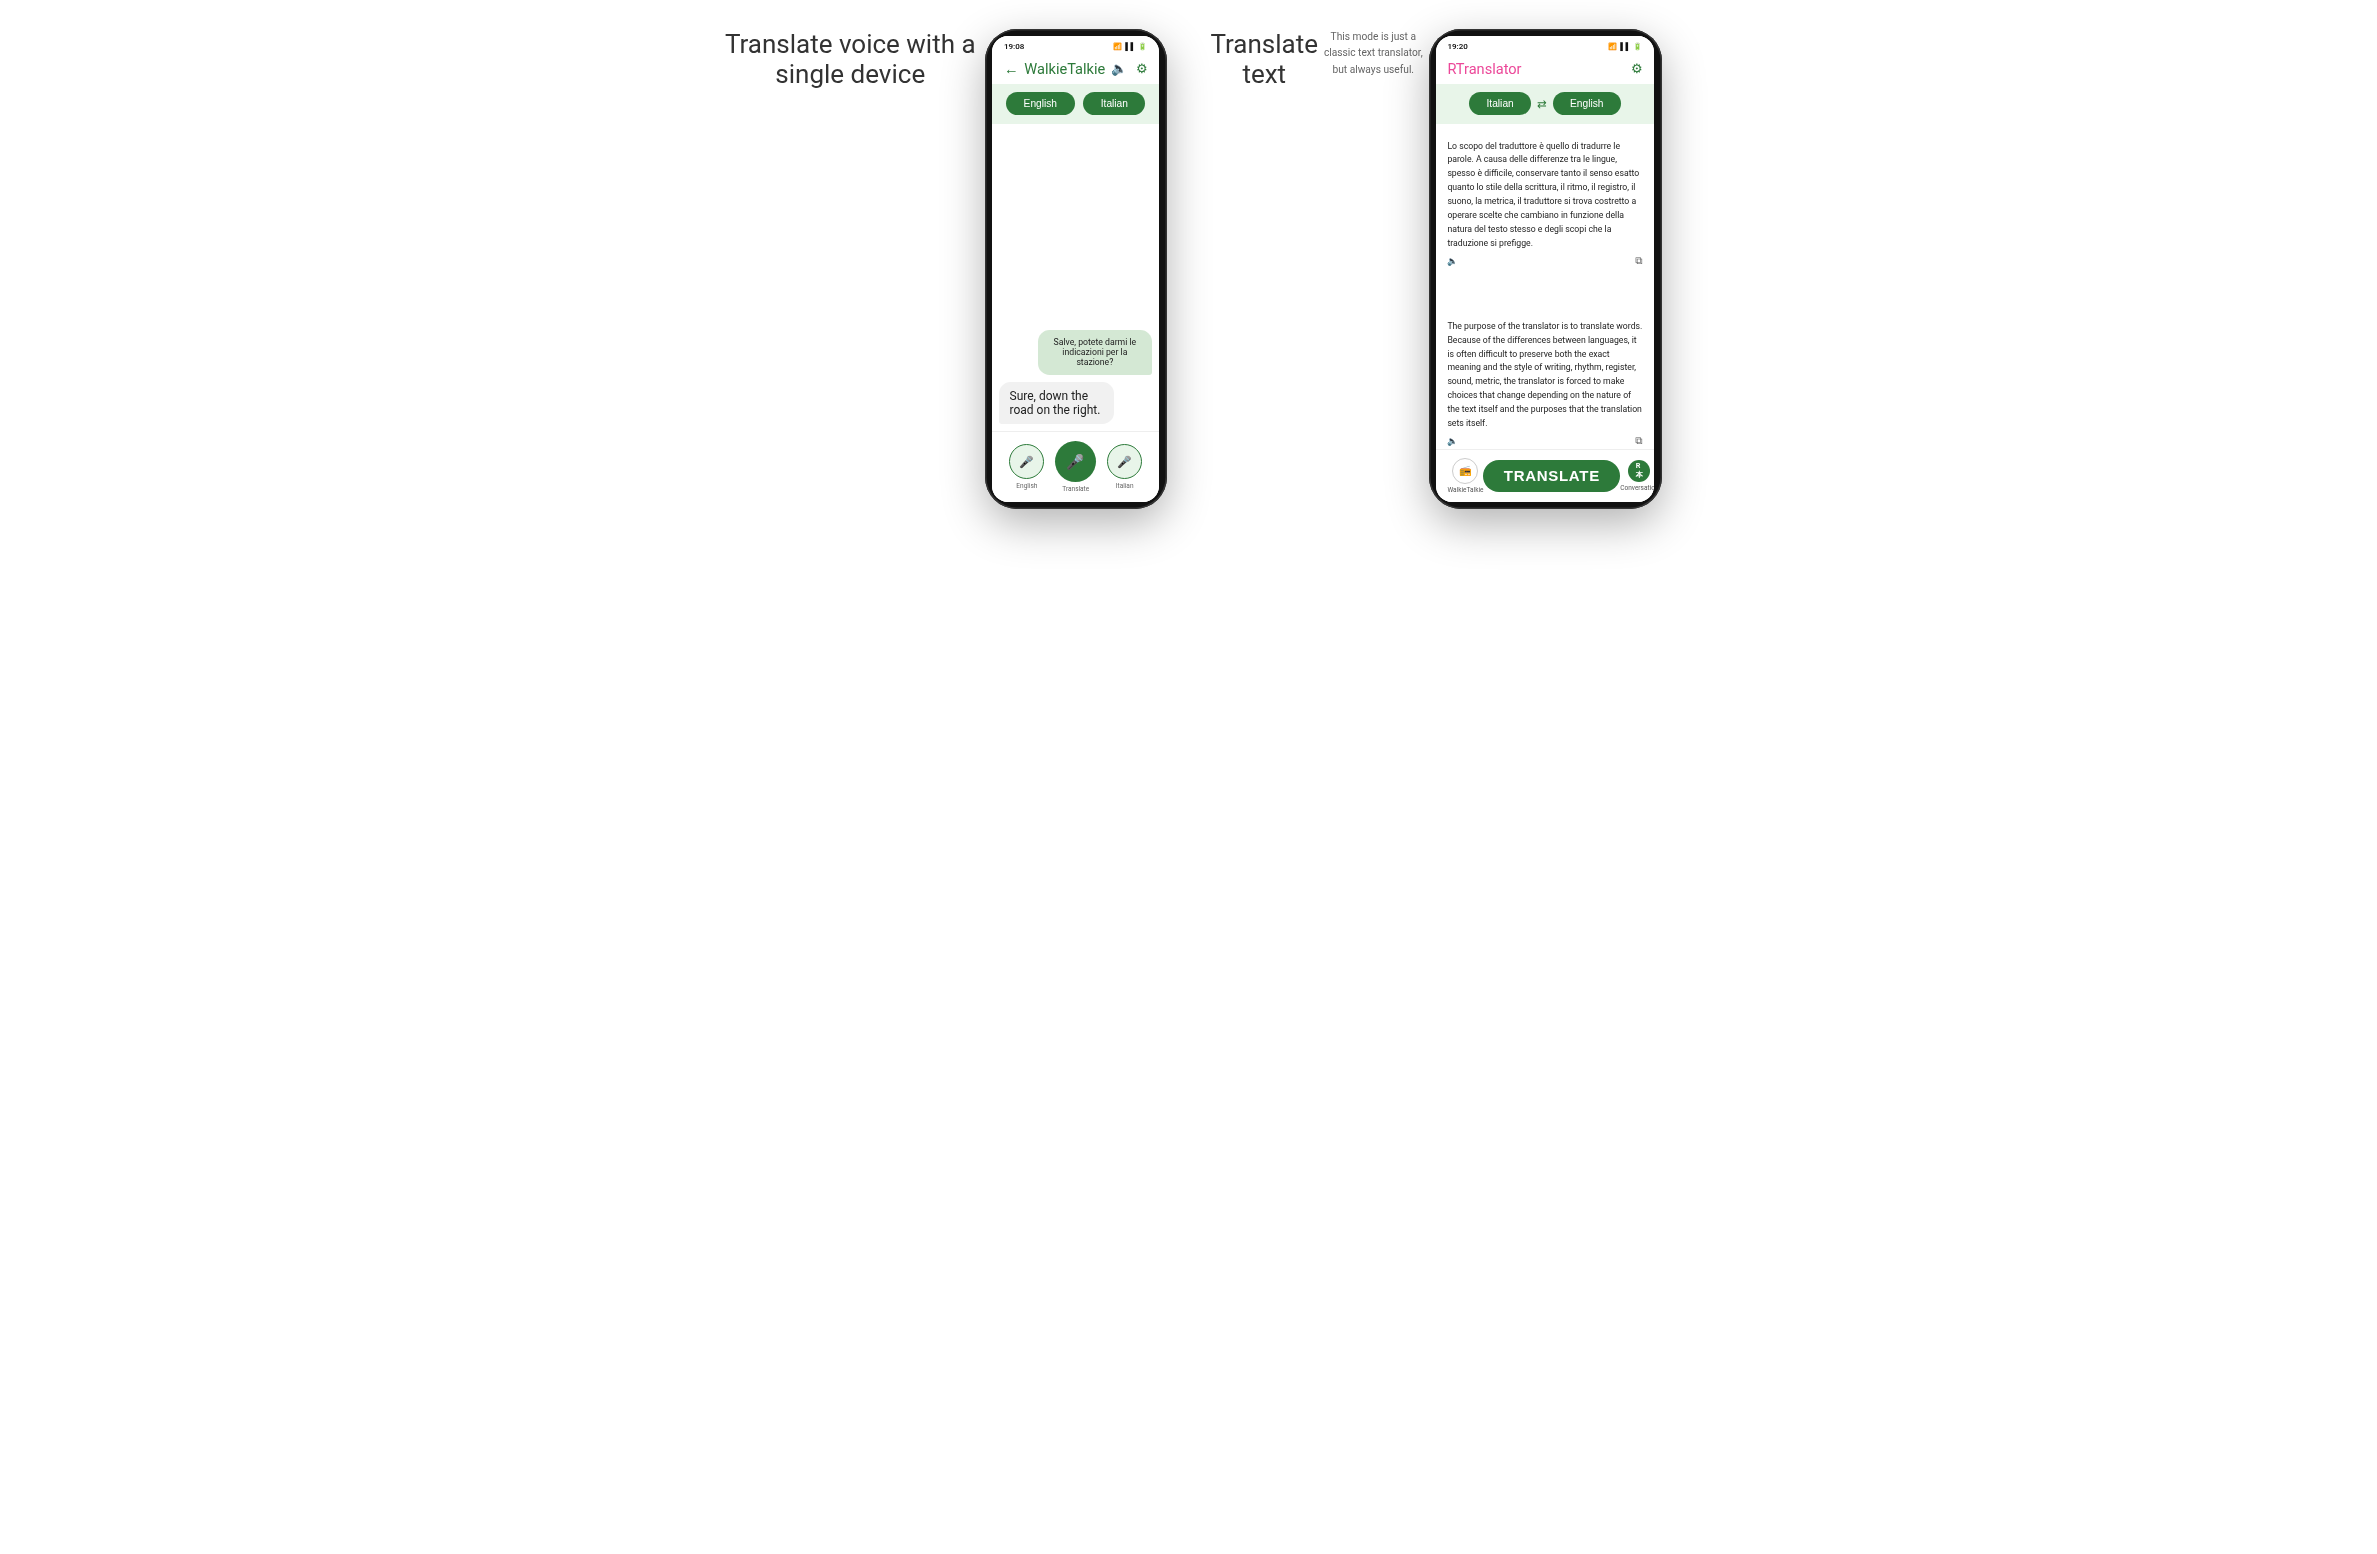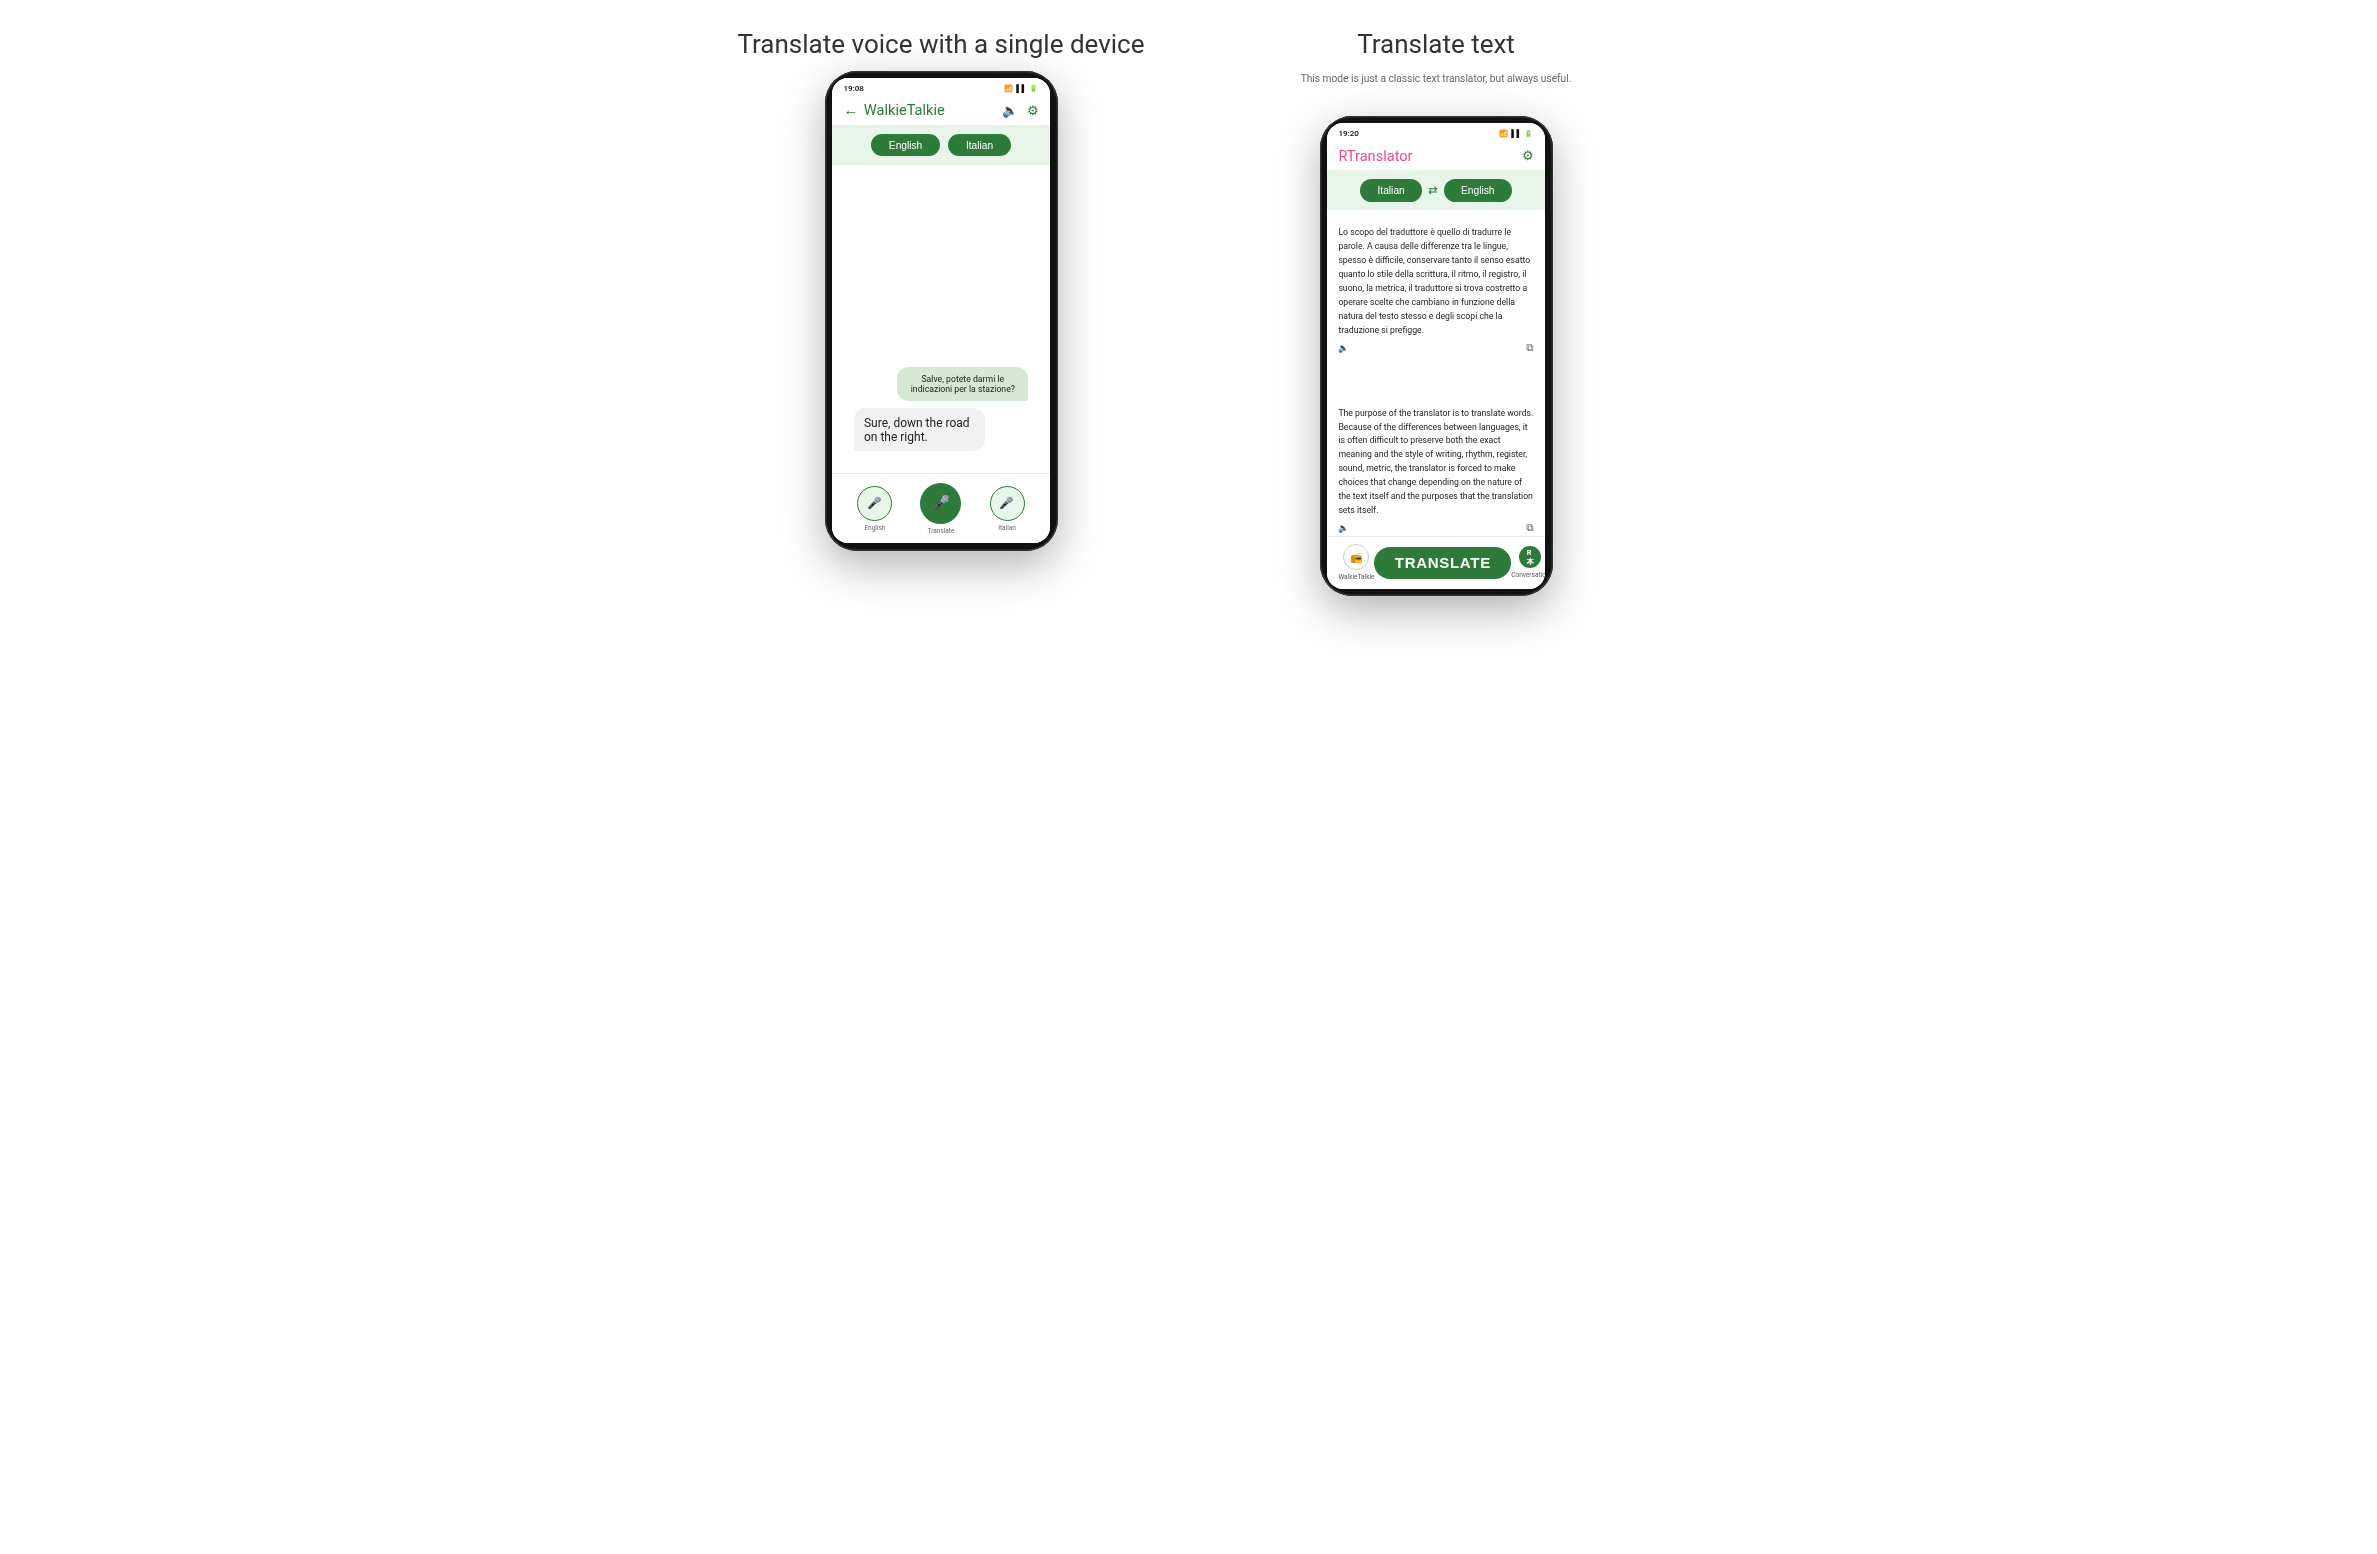--- a/index.html
+++ b/index.html
@@ -14,22 +14,20 @@
     }
     .page-wrapper {
       display: flex;
       gap: 44px;
       max-width: 946px;
       width: 100%;
     }
     .section {
       flex: 1;
       display: flex;
-      flex-direction: column;
-      align-items: center;
     }
     .section-title {
       font-size: 26px;
       font-weight: 400;
       color: #333;
       text-align: center;
       margin-bottom: 11.6px;
     }
     .section-desc {
       font-size: 10.2px;
@@ -111,21 +109,21 @@
       color: #fff;
       border: none;
       border-radius: 17.5px;
       padding: 5.8px 17.5px;
       font-size: 10.2px;
       font-weight: 500;
       cursor: pointer;
     }
     .chat-area {
       flex: 1;
-      padding: 22px;
+      padding: 7px;
       display: flex;
       flex-direction: column;
       justify-content: flex-end;
       gap: 7.3px;
       background: #fff;
     }
     .bubble-right {
       align-self: flex-end;
       background: #d4e8d4;
       border-radius: 11.6px 11.6px 2.9px 11.6px;

